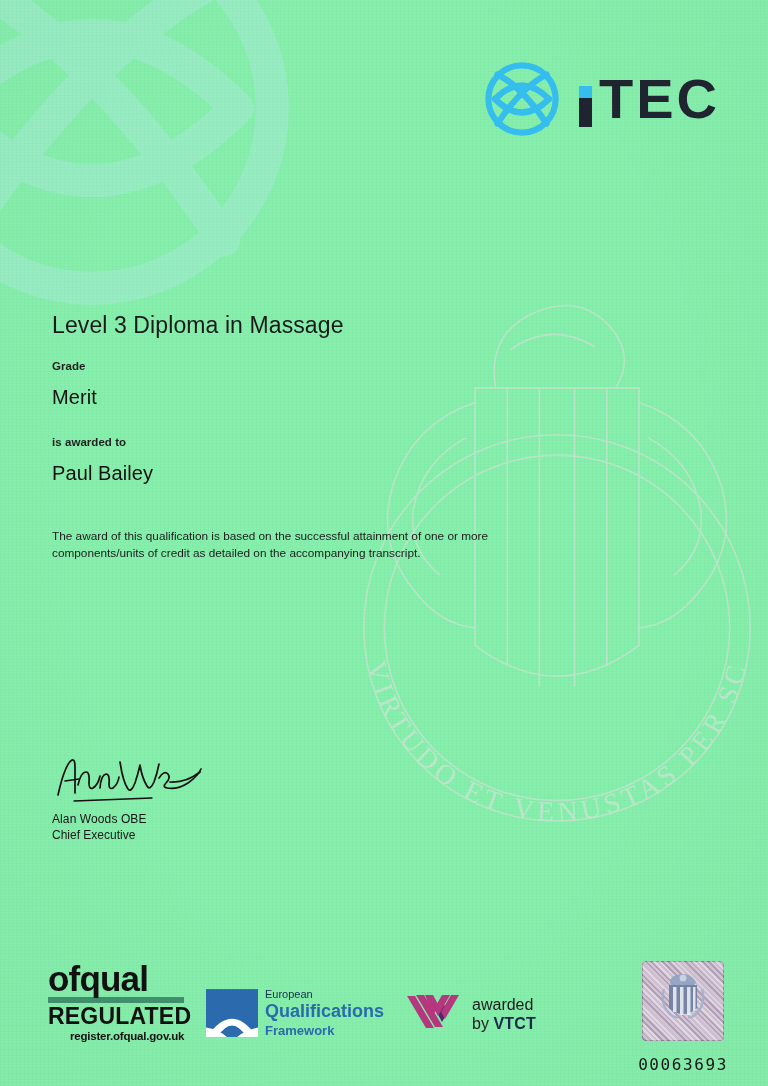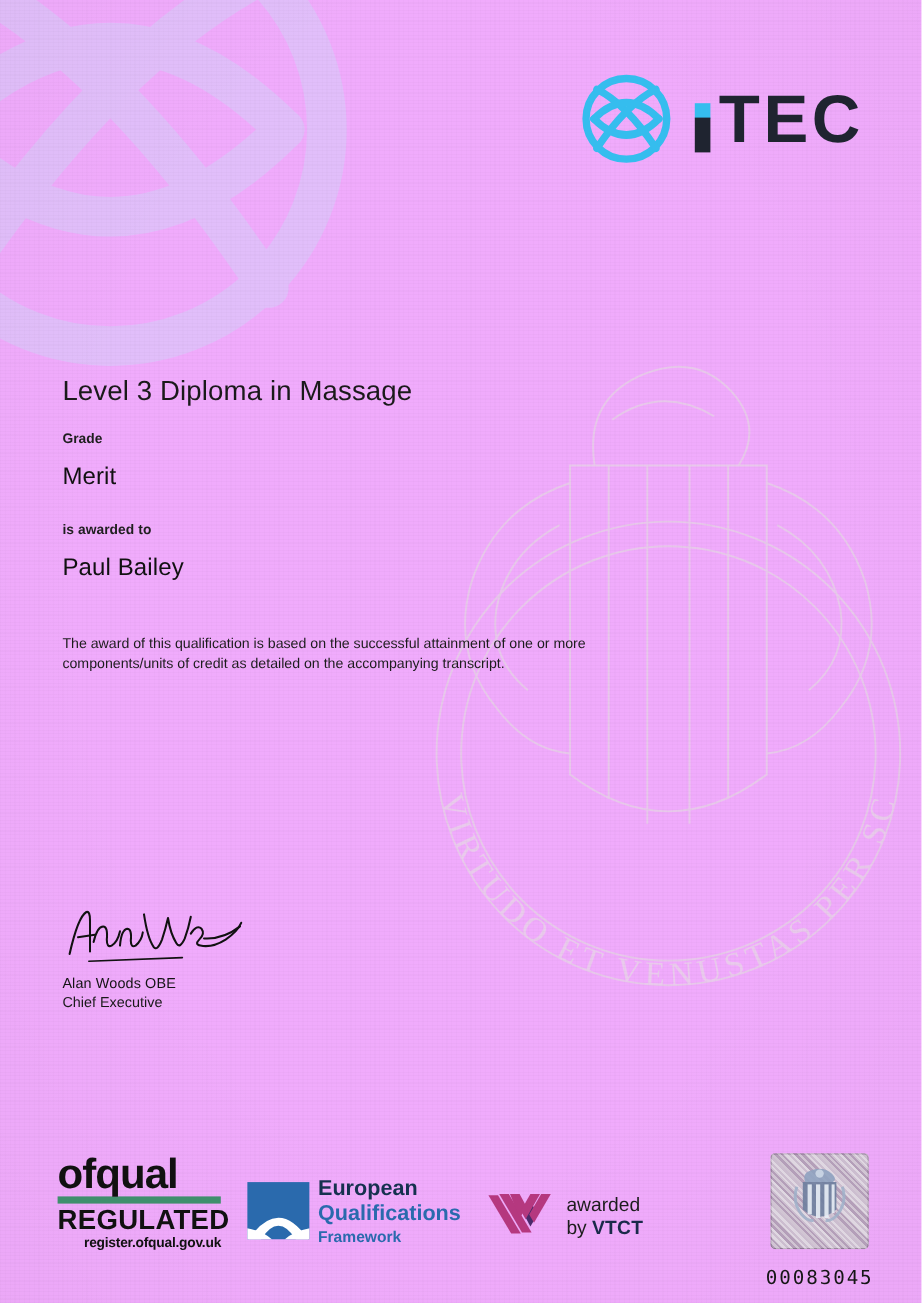--- a/index.html
+++ b/index.html
@@ -11,21 +11,21 @@
   body {
     font-family: "Liberation Sans", sans-serif;
     -webkit-font-smoothing: antialiased;
   }
 
   .certificate {
     position: relative;
     width: 768px;
     height: 1086px;
     overflow: hidden;
-    background: #f0abfc;
+    background: #86efac;
     color: #1a1a1a;
   }
 
   
   .paper-texture {
     position: absolute;
     inset: 0;
     pointer-events: none;
     z-index: 1;
     background-image:
@@ -238,21 +238,21 @@
   
   .logo-eqf {
     display: flex;
     align-items: center;
     gap: 7px;
     margin-bottom: 4px;
   }
   .eqf-mark { width: 52px; height: 48px; }
   .eqf-mark svg { display: block; width: 100%; height: 100%; }
   .eqf-text { line-height: 1.18; }
-  .eqf-line1 { font-size: 18px; font-weight: bold; color: #16314f; }
+  .eqf-line1 { font-size: 11px; font-weight: normal; color: #16314f; }
   .eqf-line2 { font-size: 18px; font-weight: bold; color: #2a6aad; }
   .eqf-line3 { font-size: 13px; font-weight: bold; color: #2a6aad; }
 
   
   .logo-vtct {
     display: flex;
     align-items: center;
     gap: 10px;
     margin-bottom: 6px;
   }
@@ -477,16 +477,16 @@
             <rect x="54" y="26" width="7" height="56"></rect>
             <rect x="66" y="26" width="5" height="48"></rect>
           </g>
           <path d="M22 22 Q16 6 34 2 Q54 -4 66 8 Q76 18 68 22 Z" fill="#8fa2c0" opacity="0.9"></path>
           <path d="M8 30 Q0 56 16 76 Q26 88 36 86" fill="none" stroke="#9fb0c9" stroke-width="5" opacity="0.85"></path>
           <path d="M84 30 Q92 56 76 76 Q66 88 56 86" fill="none" stroke="#9fb0c9" stroke-width="5" opacity="0.85"></path>
           <circle cx="46" cy="8" r="7" fill="#cfd9e8" opacity="0.85"></circle>
         </svg>
       </div>
     </div>
-    <div class="serial-number">00083045</div>
+    <div class="serial-number">00063693</div>
   </div>
 
 </div>
 
 </body></html>

